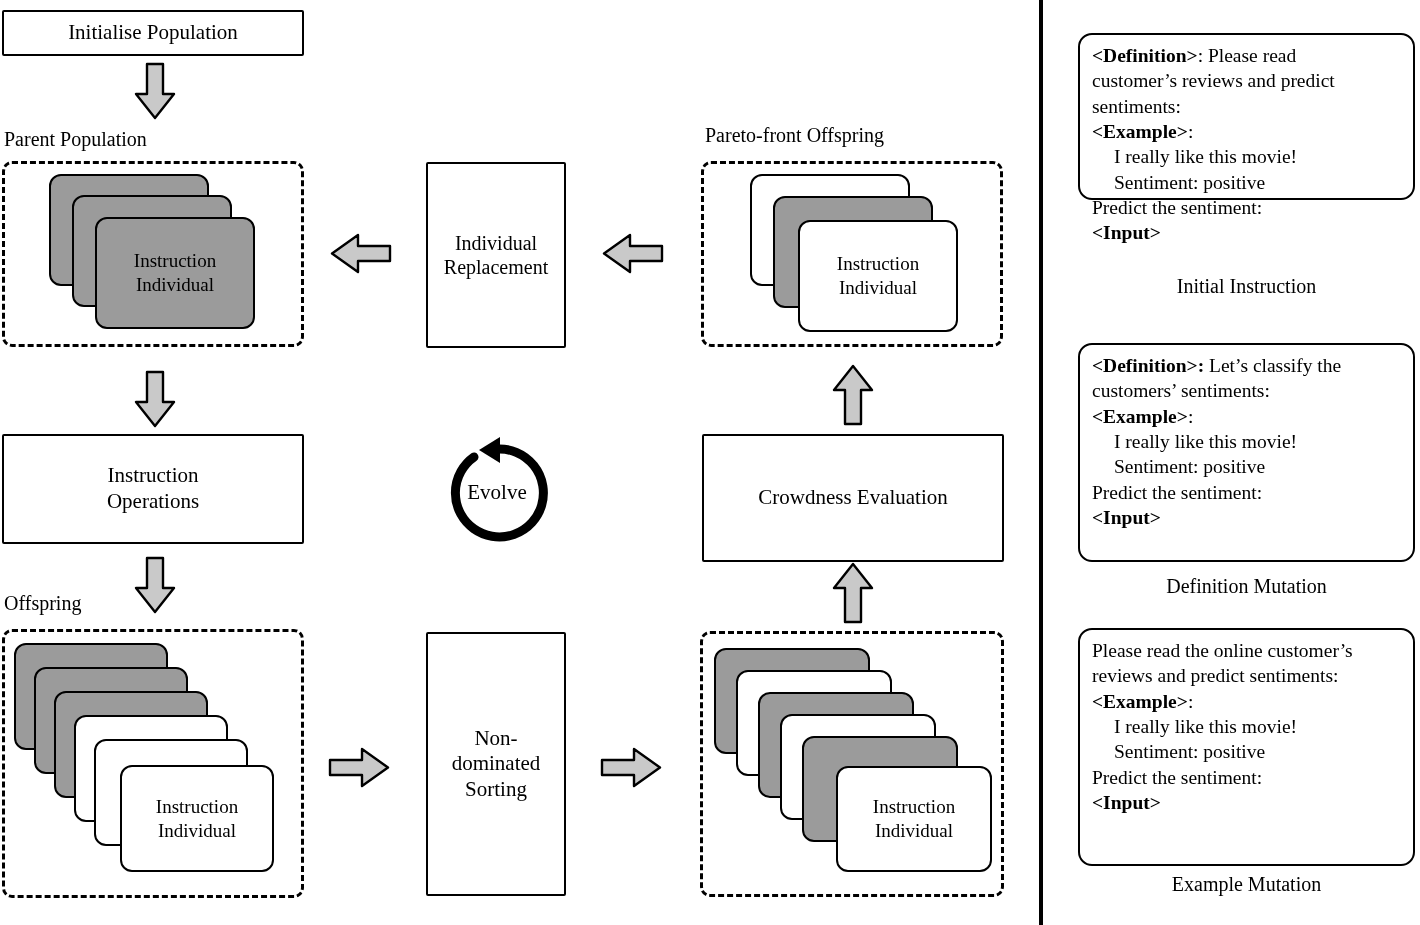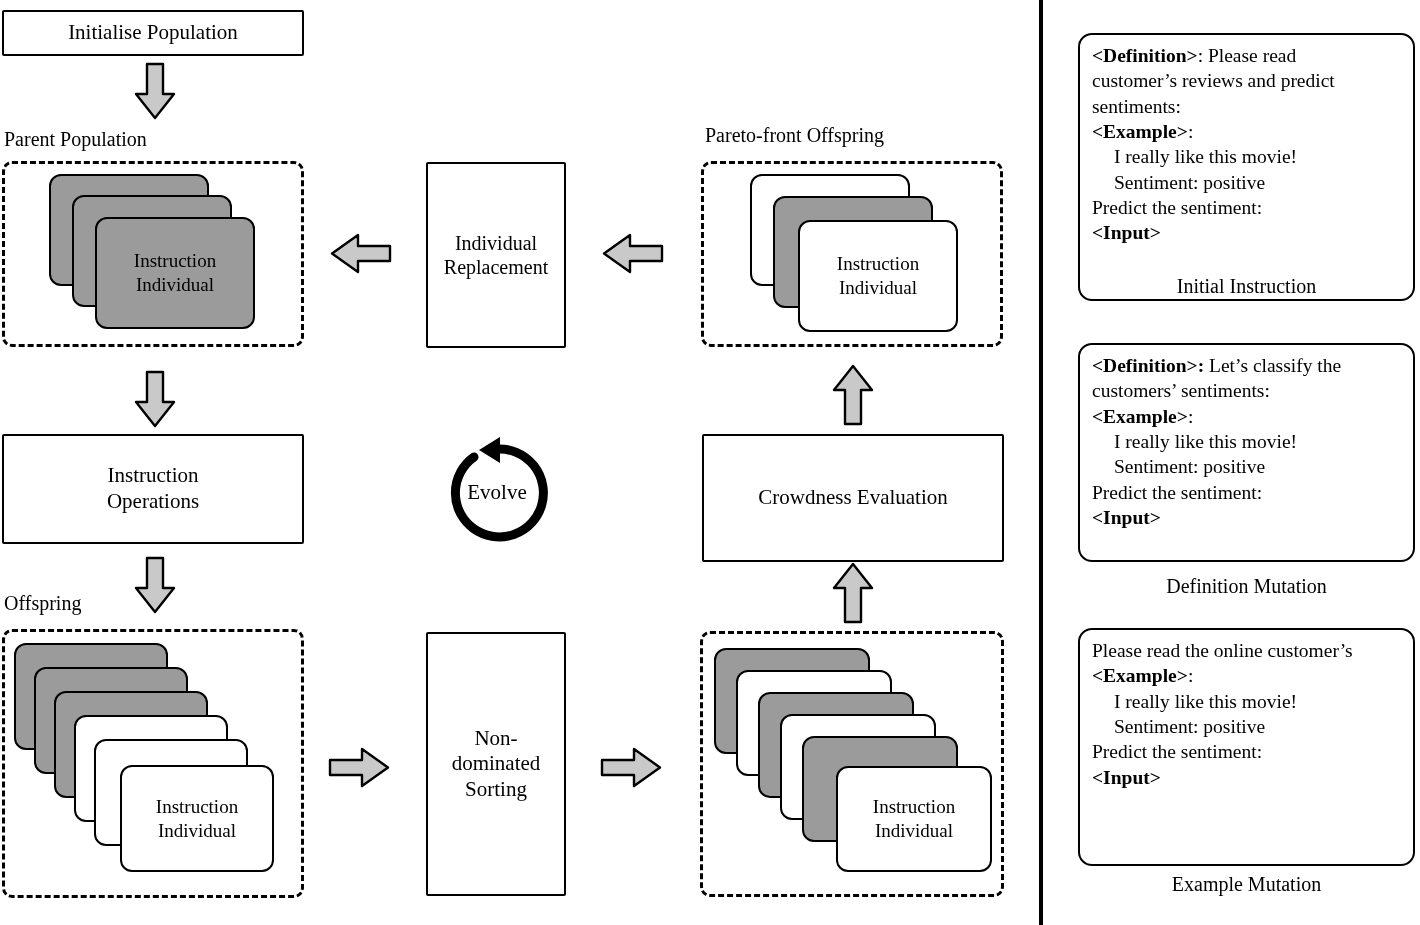--- a/index.html
+++ b/index.html
@@ -146,21 +146,21 @@
 
   <svg style="left:441px;top:437px;width:112px;height:112px;" viewBox="0 0 112 112">
     <path d="M 33 20 A 44 44 0 1 0 56 12" fill="none" stroke="#000" stroke-width="9" stroke-linecap="round"></path>
     <polygon points="59,0 59,26 38,13" fill="#000"></polygon>
   </svg>
   <div class="lbl" style="left:441px;top:480px;width:112px;text-align:center;font-size:21px;">Evolve</div>
 
   <div class="divider" style="left:1039px;top:0px;width:4px;height:925px;"></div>
 
   <div id="prompt-panel">
-      <div class="pbox" style="left: 1078px; top: 33px; width: 337px; height: 268px; font-size: 19.5px;">
+      <div class="pbox" style="left: 1078px; top: 33px; width: 337px; height: 167px; font-size: 19.5px;">
         <div class="ln"><b>&lt;Definition&gt;</b>: Please read</div>
         <div class="ln">customer’s reviews and predict</div>
         <div class="ln">sentiments:</div>
         <div class="ln"><b>&lt;Example&gt;</b>:</div>
         <div class="ln ind">I really like this movie!</div>
         <div class="ln ind">Sentiment: positive</div>
         <div class="ln">Predict the sentiment:</div>
         <div class="ln"><b>&lt;Input&gt;</b></div>
       </div>
       <div class="cap" style="left: 1078px; top: 275px; width: 337px; font-size: 20px;">Initial Instruction</div>
@@ -169,20 +169,21 @@
         <div class="ln">customers’ sentiments:</div>
         <div class="ln"><b>&lt;Example&gt;</b>:</div>
         <div class="ln ind">I really like this movie!</div>
         <div class="ln ind">Sentiment: positive</div>
         <div class="ln">Predict the sentiment:</div>
         <div class="ln"><b>&lt;Input&gt;</b></div>
       </div>
       <div class="cap" style="left: 1078px; top: 575px; width: 337px; font-size: 20px;">Definition Mutation</div>
       <div class="pbox" style="left: 1078px; top: 628px; width: 337px; height: 238px; font-size: 19.5px;">
         <div class="ln">Please read the online customer’s</div>
+        <div class="ln">reviews and predict sentiments:</div>
         <div class="ln"><b>&lt;Example&gt;</b>:</div>
         <div class="ln ind">I really like this movie!</div>
         <div class="ln ind">Sentiment: positive</div>
         <div class="ln">Predict the sentiment:</div>
         <div class="ln"><b>&lt;Input&gt;</b></div>
       </div>
       <div class="cap" style="left: 1078px; top: 873px; width: 337px; font-size: 20px;">Example Mutation</div>
     </div>
 
 </div>

